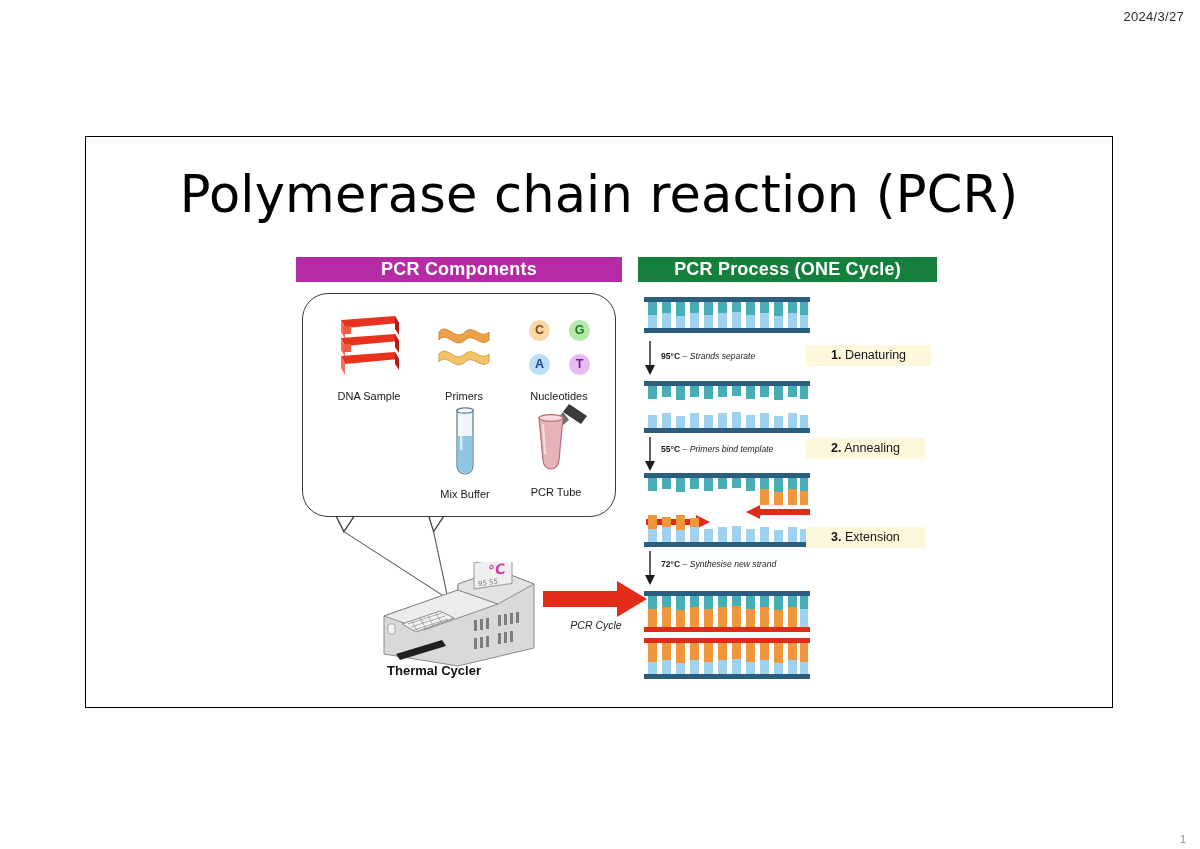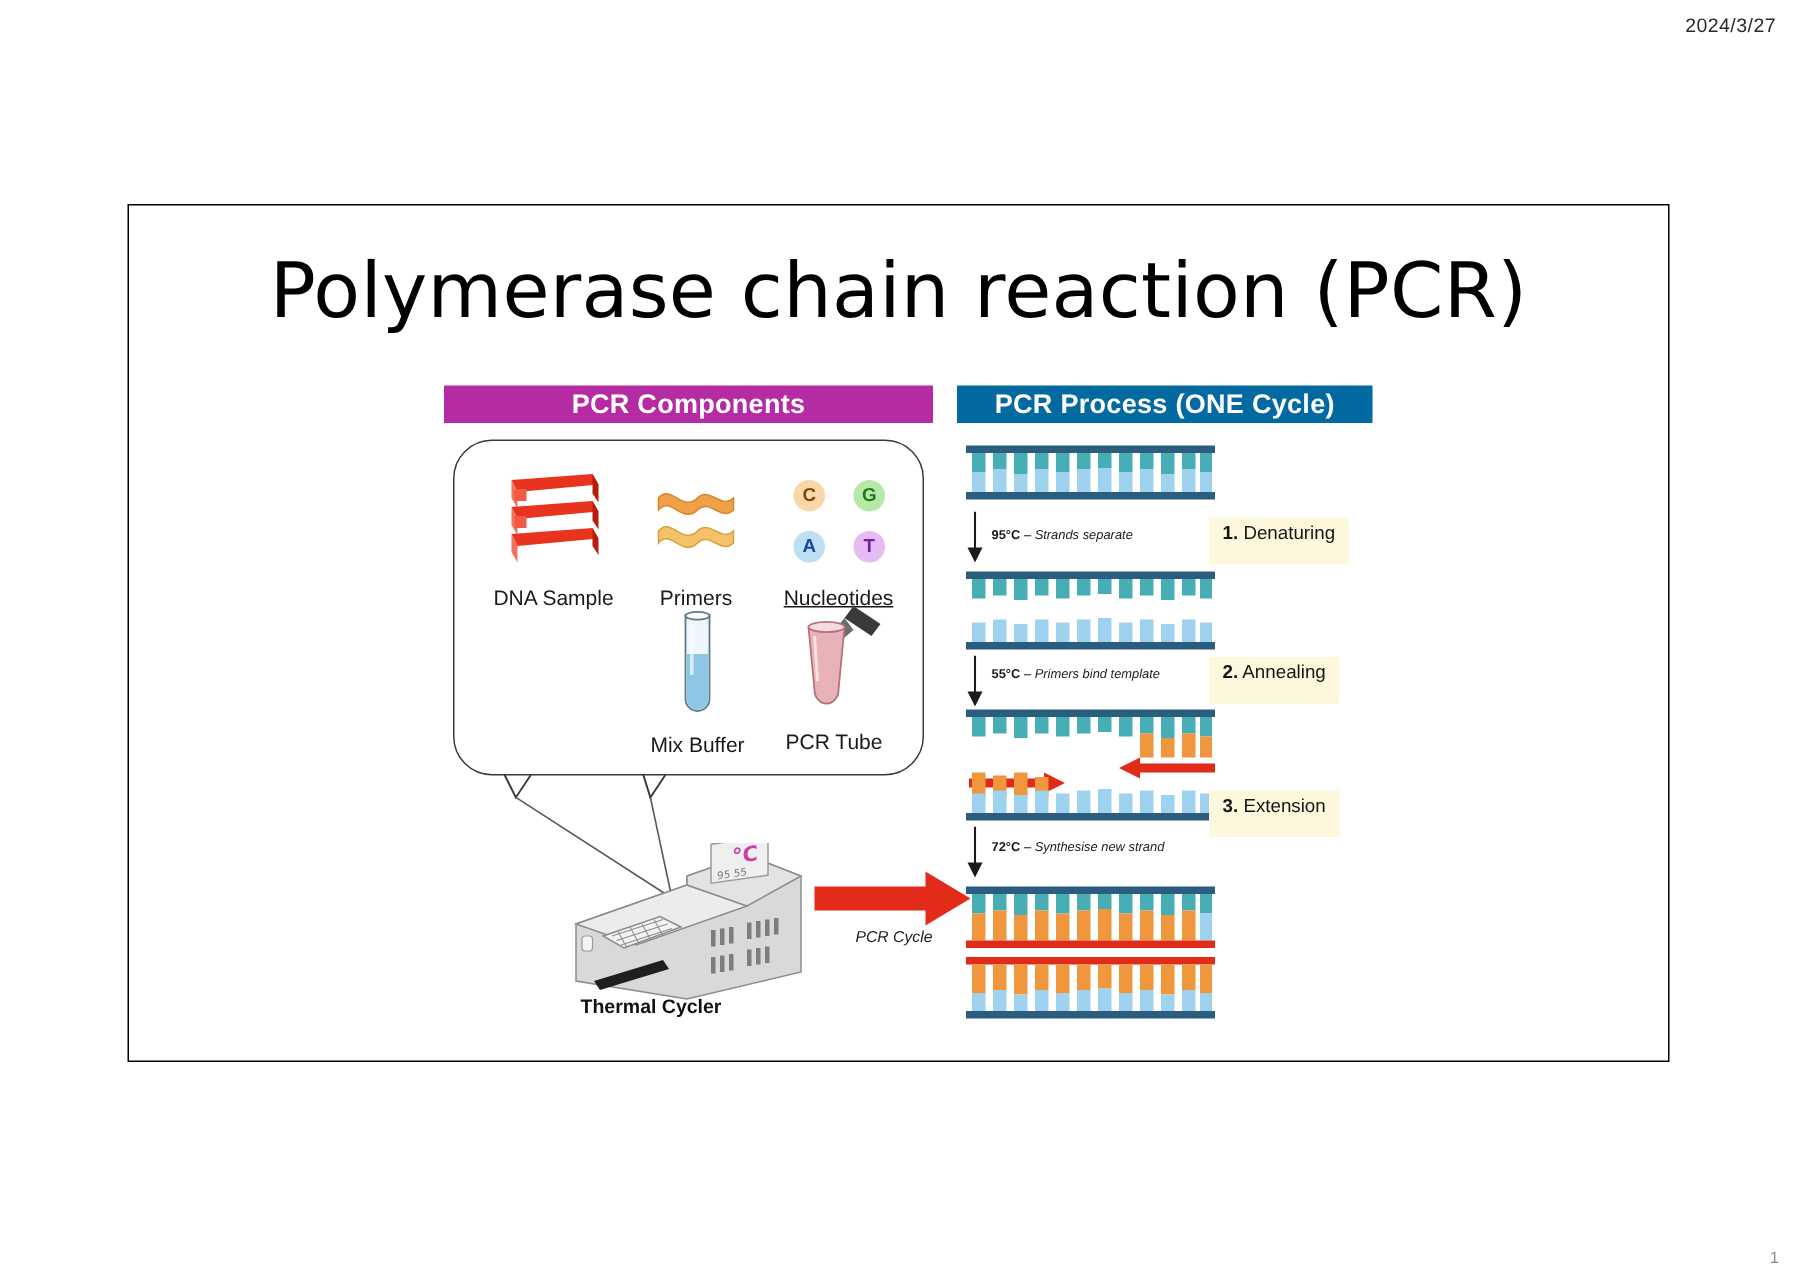--- a/index.html
+++ b/index.html
@@ -31,53 +31,53 @@
     color:#000000;letter-spacing:.2px;
     font-family:"DejaVu Sans", sans-serif;
   }
   
   .banner{
     position:absolute;height:25px;line-height:25px;
     text-align:center;color:#fff;font-weight:bold;font-size:18px;
     letter-spacing:.2px;
   }
   .banner-components{left:210px;top:120px;width:326px;background:#b52ba4;}
-  .banner-process{left:552px;top:120px;width:277px;background:#0369a1;}
+  .banner-process{left:552px;top:120px;width:299px;background:#15803d;}
   
   .components-box{
     position:absolute;left:216px;top:156px;width:314px;height:224px;
     border:1.3px solid #3a3a3a;border-radius:26px;background:#fff;
     box-sizing:border-box;
   }
   .callout-svg{position:absolute;left:0;top:0;width:100%;height:100%;pointer-events:none;}
   .comp-cell{position:absolute;text-align:center;}
   .comp-label{
-    font-size:14px;color:#1a1a1a;white-space:nowrap;
+    font-size:11px;color:#1a1a1a;white-space:nowrap;
     position:absolute;left:50%;transform:translateX(-50%);
   }
   
   .nuc{
     position:absolute;width:21px;height:21px;border-radius:50%;
     font-size:12.5px;font-weight:bold;line-height:21px;text-align:center;
   }
   
   .cycler-label{
     position:absolute;left:268px;top:526px;width:160px;text-align:center;
     font-size:13px;font-weight:bold;color:#111;
   }
   .pcr-cycle-label{
     position:absolute;left:455px;top:482px;width:110px;text-align:center;
     font-size:10.5px;font-style:italic;color:#222;
   }
   
   .proc{position:absolute;left:556px;}
   .step-badge{
-    position:absolute;height:31px;line-height:21px;
+    position:absolute;height:21px;line-height:21px;
     background:#fdf7dc;color:#161616;font-size:12.5px;
-    padding:0 9px;white-space:nowrap;
+    padding:0 25px;white-space:nowrap;
   }
   .step-badge b{font-weight:bold;}
   .step-cond{
     position:absolute;font-size:8.6px;color:#1b1b1b;white-space:nowrap;
     font-style:italic;
   }
   .step-cond .temp{font-style:normal;font-weight:bold;}
   svg{display:block;}
 </style>
 </head>
@@ -133,21 +133,21 @@
       <div class="comp-label" style="top:80px;">Primers</div>
     </div>
 
     <div class="comp-cell" style="left:206px;top:16px;width:100px;height:96px;">
       <div style="position:relative;width:100px;height:74px;">
         <span class="nuc" style="left:20px;top:10px;background:#fbd7a8;color:#7a4a12;">C</span>
         <span class="nuc" style="left:60px;top:10px;background:#b6e8a8;color:#1e7a1e;">G</span>
         <span class="nuc" style="left:20px;top:44px;background:#bddff3;color:#15479c;">A</span>
         <span class="nuc" style="left:60px;top:44px;background:#e4bbf2;color:#7a1fa0;">T</span>
       </div>
-      <div class="comp-label" style="top:80px;text-decoration:underline;">Nucleotides</div>
+      <div class="comp-label" style="top:80px;">Nucleotides</div>
     </div>
 
 
     <div class="comp-cell" style="left:122px;top:112px;width:80px;height:100px;">
       <svg width="80" height="78" viewBox="0 0 80 78">
         <path d="M32 4 L48 4 L48 60 A8 8 0 0 1 32 60 Z" fill="#eef6fb" stroke="#5b7b8c" stroke-width="1.2"></path>
         <path d="M32.8 30 L47.2 30 L47.2 60 A7.2 7.2 0 0 1 32.8 60 Z" fill="#8ec6e6"></path>
         <ellipse cx="40" cy="4.5" rx="8" ry="2.6" fill="#fbfdff" stroke="#5b7b8c" stroke-width="1.2"></ellipse>
         <rect x="35" y="10" width="2.4" height="34" fill="#ffffff" opacity="0.65"></rect>
       </svg>

